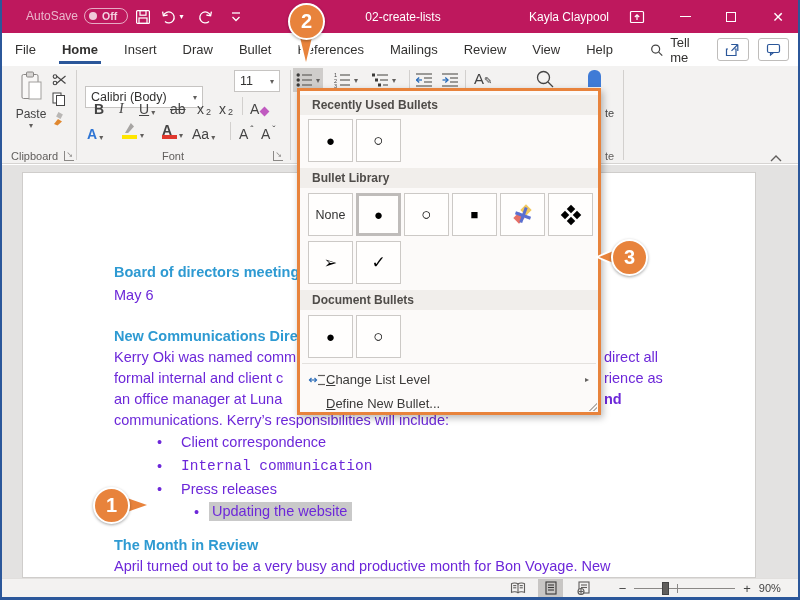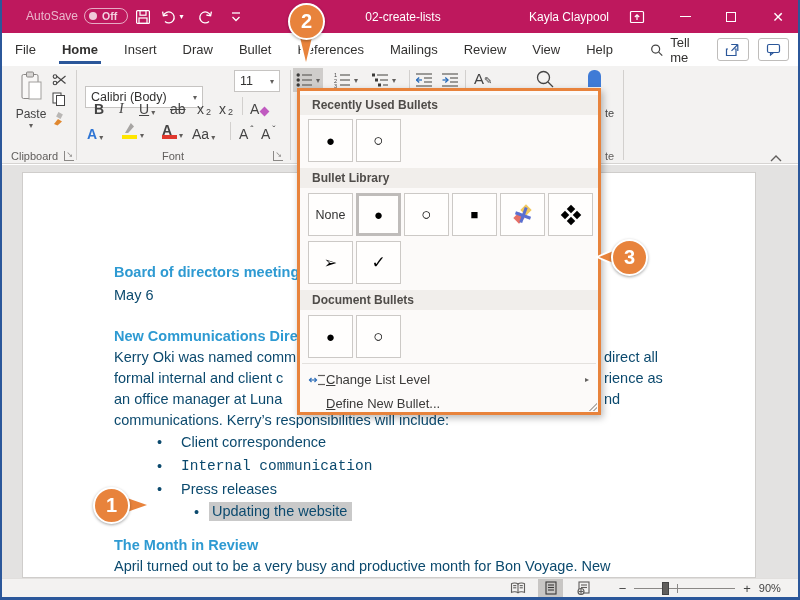--- a/index.html
+++ b/index.html
@@ -45,21 +45,21 @@
     display:flex; align-items:center; justify-content:space-between; padding:0 5px; }
   .da { font-size:8px; color:#605e5c; font-weight:400; font-style:normal; }
   .fbtn { position:absolute; height:20px; display:flex; align-items:flex-end; gap:2px; font-size:14px; color:#444; }
   .parabtn { position:absolute; height:24px; display:flex; align-items:center; gap:3px; padding:0 3px; }
   .parabtn.pressed { background:#cfcdcb; }
   .colorbar { position:absolute; left:0; bottom:1px; width:15px; height:4px; }
 
   
   .docarea { position:absolute; left:2px; right:2px; top:165px; height:413px; background:#e3e2e1; }
   .page { position:absolute; left:20px; top:7px; width:734px; height:406px; background:#fff; border:1px solid #cfcdcb; }
-  .doc-line { position:absolute; font-size:14.5px; color:#0c4a6e; white-space:nowrap; line-height:20px; }
+  .doc-line { position:absolute; font-size:14.5px; color:#6d28d9; white-space:nowrap; line-height:20px; }
   .doc-h { font-weight:700; color:#2e9ad2; }
   .sel-bg { background:#c9c9c9; padding:1px 5px 2px 3px; }
 
   
   .bullets-menu { position:absolute; left:297px; top:88px; width:304px; height:327px; background:#fcfaf9;
     border:3px solid #e8833c; box-shadow:2px 3px 7px rgba(0,0,0,.28); z-index:50; }
   .menu-header { position:absolute; left:0; right:0; height:20px; background:#f1eeeb; color:#4f4c49;
     font-size:12px; font-weight:700; line-height:20px; padding-left:12px; }
   .bbox { position:absolute; width:45px; height:43px; background:#fffefd; border:1px solid #ccc9c6;
     display:flex; align-items:center; justify-content:center; font-size:15px; color:#000; }
@@ -410,21 +410,21 @@
     <div class="page">
       <div class="doc-line doc-h" style="left:91px;top:89px;">Board of directors meeting</div>
       <div class="doc-line" style="left:91px;top:112px;">May 6</div>
       <div class="doc-line doc-h" style="left:91px;top:153px;">New Communications Director</div>
 
       <div class="doc-line" style="left:91px;top:174px;">Kerry Oki was named comm</div>
       <div class="doc-line" style="left:581px;top:174px;">direct all</div>
       <div class="doc-line" style="left:91px;top:195px;">formal internal and client c</div>
       <div class="doc-line" style="left:581px;top:195px;">rience as</div>
       <div class="doc-line" style="left:91px;top:216px;">an office manager at Luna</div>
-      <div class="doc-line" style="left:581px;top:216px;">nd</div>
+      <div class="doc-line" style="left:581px;top:216px;font-weight:bold;">nd</div>
       <div class="doc-line" style="left:91px;top:237px;">communications. Kerry’s responsibilities will include:</div>
 
       <div class="doc-line" style="left:134px;top:259px;">•</div>
       <div class="doc-line" style="left:158px;top:259px;">Client correspondence</div>
       <div class="doc-line" style="left:134px;top:283px;">•</div>
       <div class="doc-line" style="left:158px;top:283px;font-family:Liberation Mono, monospace;">Internal communication</div>
       <div class="doc-line" style="left:134px;top:306px;">•</div>
       <div class="doc-line" style="left:158px;top:306px;">Press releases</div>
 
       <div class="doc-line" style="left:171px;top:329px;">•</div>

